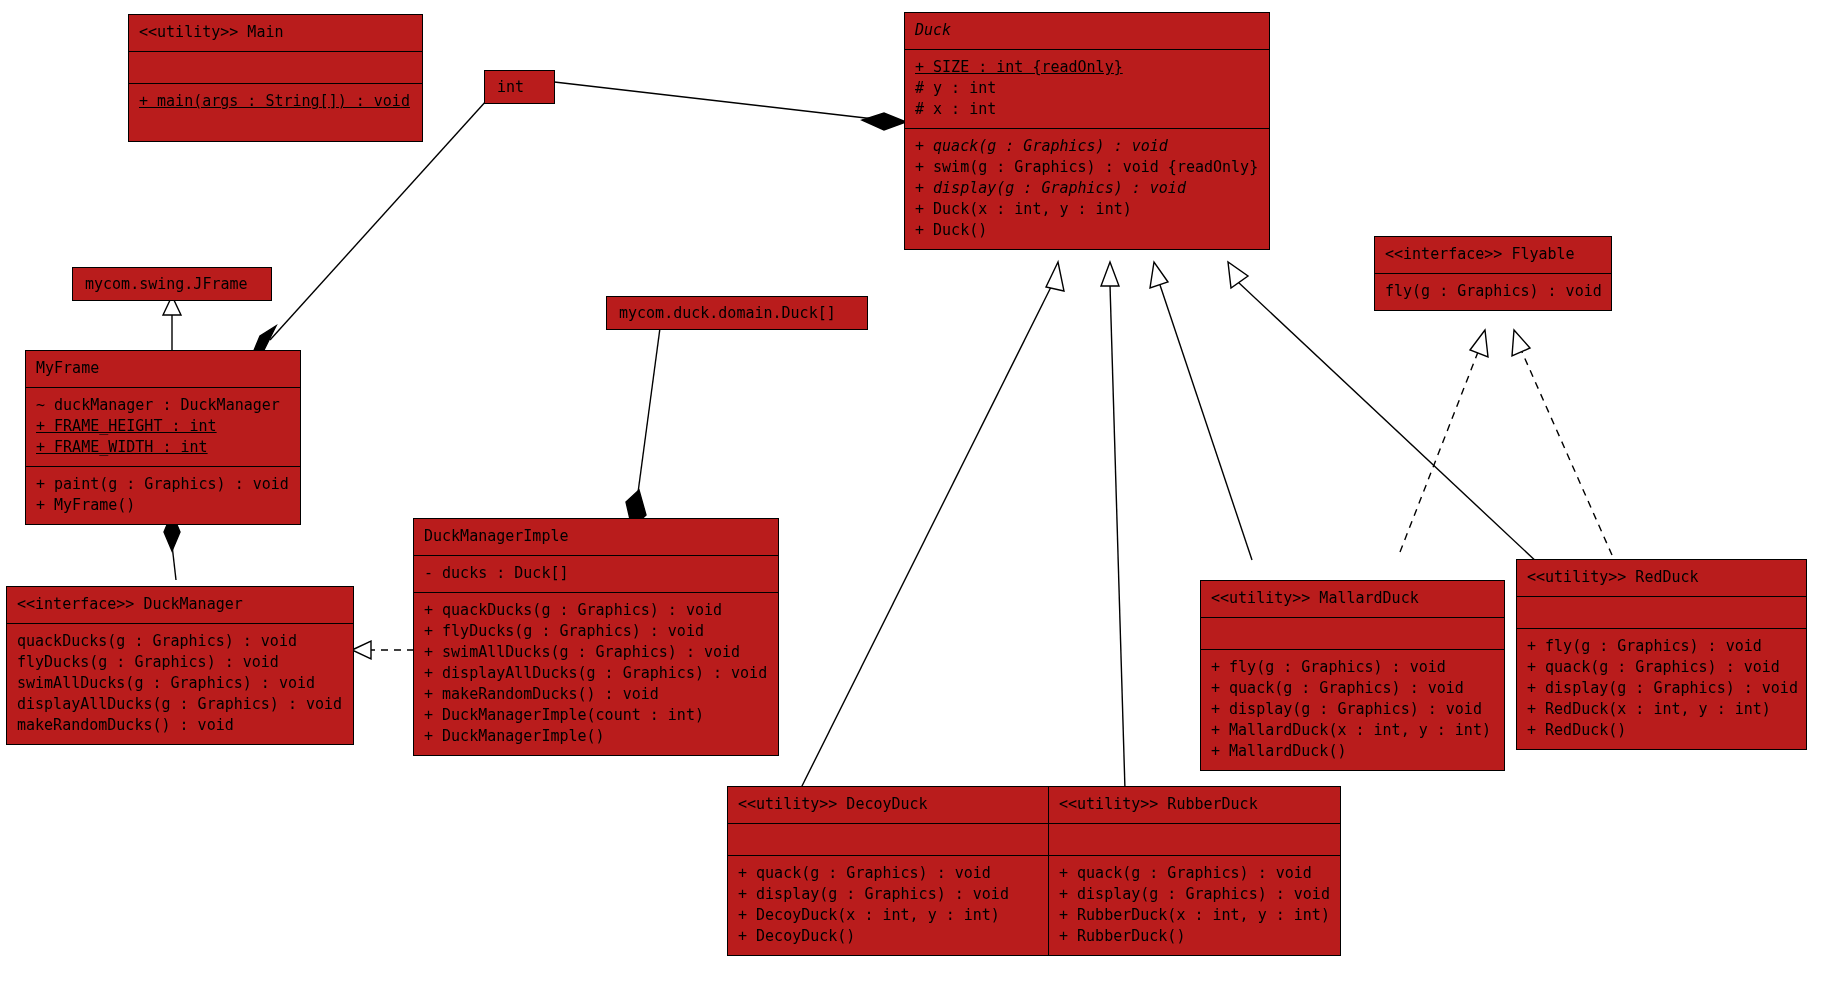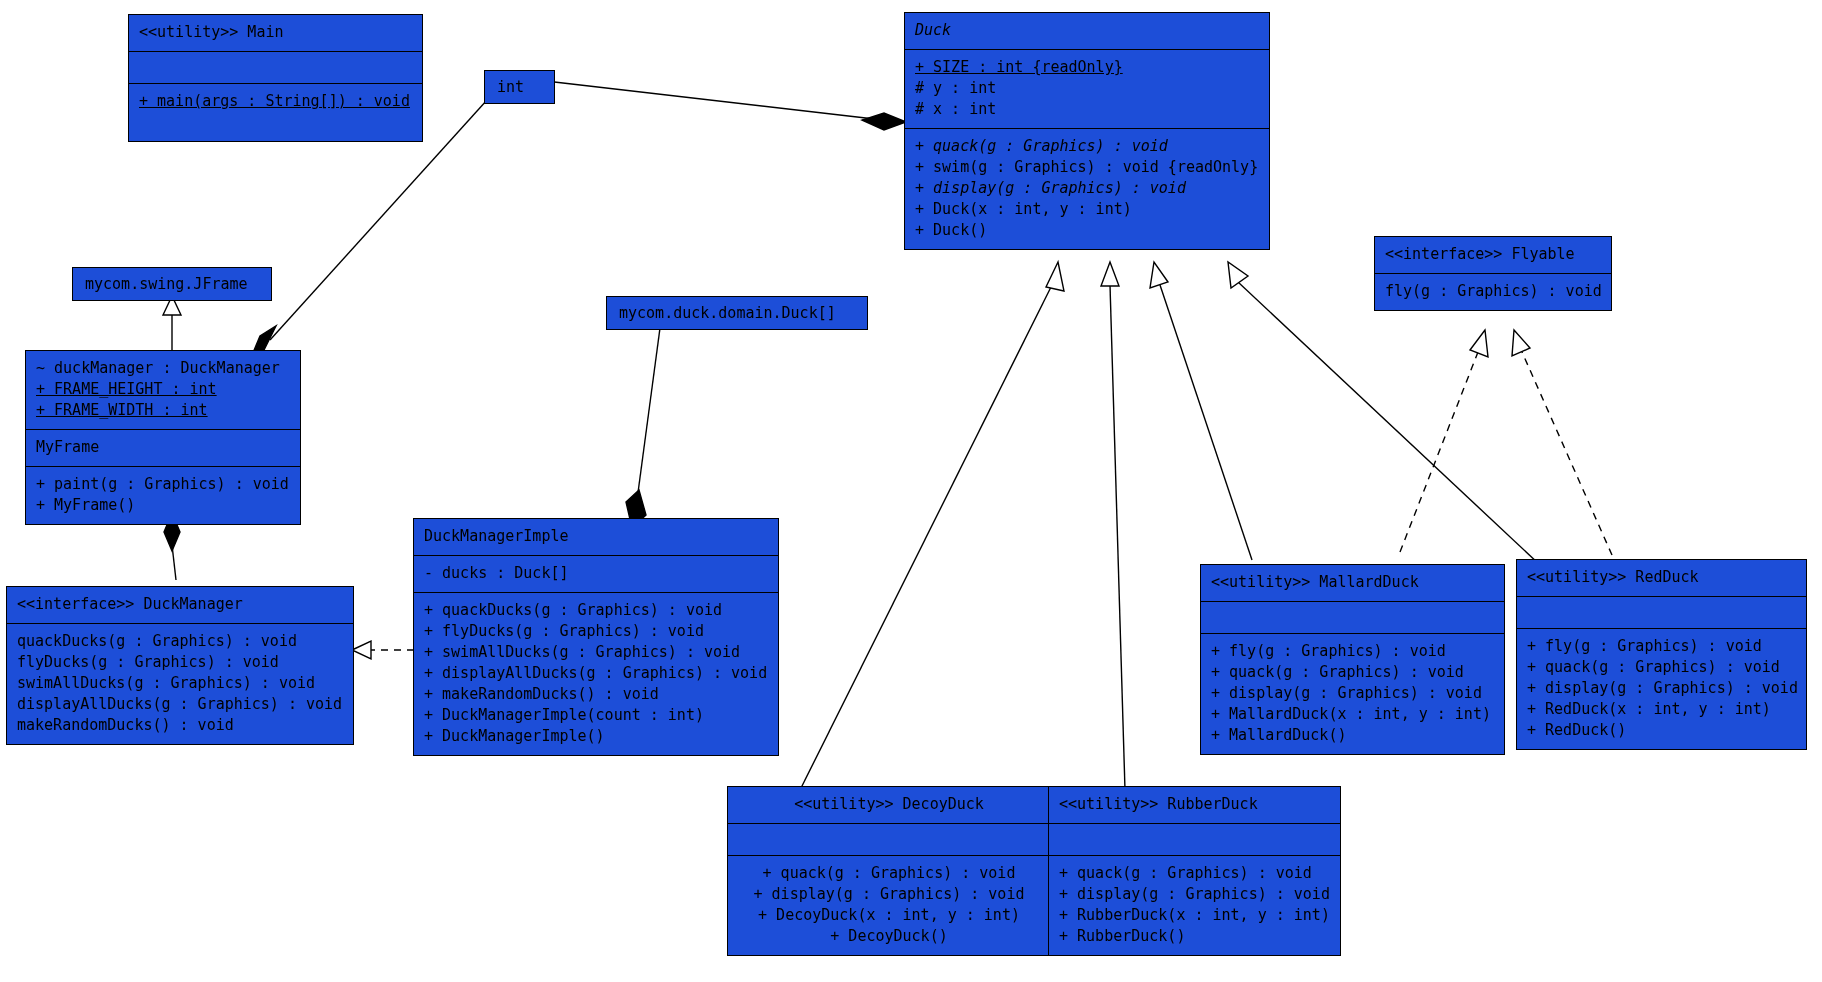--- a/index.html
+++ b/index.html
@@ -20,21 +20,21 @@
     left: 0;
     top: 0;
     width: 1822px;
     height: 982px;
     pointer-events: none;
   }
   .node {
     position: absolute;
     box-sizing: border-box;
     border: 1px solid #000000;
-    background: #1d4ed8;
+    background: #b91c1c;
     font-size: 15px;
     line-height: 21px;
     color: #000000;
   }
   .compartment {
     padding: 7px 10px 8px 10px;
   }
   .compartment + .compartment {
     border-top: 1px solid #000000;
   }
@@ -156,26 +156,26 @@
     <div class="compartment">
       <div class="title">&lt;&lt;interface&gt;&gt; Flyable</div>
     </div>
     <div class="compartment">
       <div class="member">fly(g : Graphics) : void</div>
     </div>
   </div>
 
   <div class="node" style="left:25px; top:350px; width:276px;">
     <div class="compartment">
+      <div class="title">MyFrame</div>
+    </div>
+    <div class="compartment">
       <div class="member">~ duckManager : DuckManager</div>
       <div class="member static">+ FRAME_HEIGHT : int</div>
       <div class="member static">+ FRAME_WIDTH : int</div>
-    </div>
-    <div class="compartment">
-      <div class="title">MyFrame</div>
     </div>
     <div class="compartment">
       <div class="member">+ paint(g : Graphics) : void</div>
       <div class="member">+ MyFrame()</div>
     </div>
   </div>
 
   <div class="node" style="left:6px; top:578px; width:348px;margin-top:8px;">
     <div class="compartment">
       <div class="title">&lt;&lt;interface&gt;&gt; DuckManager</div>
@@ -200,21 +200,21 @@
       <div class="member">+ quackDucks(g : Graphics) : void</div>
       <div class="member">+ flyDucks(g : Graphics) : void</div>
       <div class="member">+ swimAllDucks(g : Graphics) : void</div>
       <div class="member">+ displayAllDucks(g : Graphics) : void</div>
       <div class="member">+ makeRandomDucks() : void</div>
       <div class="member">+ DuckManagerImple(count : int)</div>
       <div class="member">+ DuckManagerImple()</div>
     </div>
   </div>
 
-  <div class="node" style="left:1200px; top:564px; width:305px;">
+  <div class="node" style="left:1200px; top:580px; width:305px;">
     <div class="compartment">
       <div class="title">&lt;&lt;utility&gt;&gt; MallardDuck</div>
     </div>
     <div class="compartment comp-empty"></div>
     <div class="compartment">
       <div class="member">+ fly(g : Graphics) : void</div>
       <div class="member">+ quack(g : Graphics) : void</div>
       <div class="member">+ display(g : Graphics) : void</div>
       <div class="member">+ MallardDuck(x : int, y : int)</div>
       <div class="member">+ MallardDuck()</div>
@@ -228,21 +228,21 @@
     <div class="compartment comp-empty"></div>
     <div class="compartment">
       <div class="member">+ fly(g : Graphics) : void</div>
       <div class="member">+ quack(g : Graphics) : void</div>
       <div class="member">+ display(g : Graphics) : void</div>
       <div class="member">+ RedDuck(x : int, y : int)</div>
       <div class="member">+ RedDuck()</div>
     </div>
   </div>
 
-  <div class="node" style="left:727px; top:786px; width:324px;text-align:center;">
+  <div class="node" style="left:727px; top:786px; width:324px;">
     <div class="compartment">
       <div class="title">&lt;&lt;utility&gt;&gt; DecoyDuck</div>
     </div>
     <div class="compartment comp-empty"></div>
     <div class="compartment">
       <div class="member">+ quack(g : Graphics) : void</div>
       <div class="member">+ display(g : Graphics) : void</div>
       <div class="member">+ DecoyDuck(x : int, y : int)</div>
       <div class="member">+ DecoyDuck()</div>
     </div>

